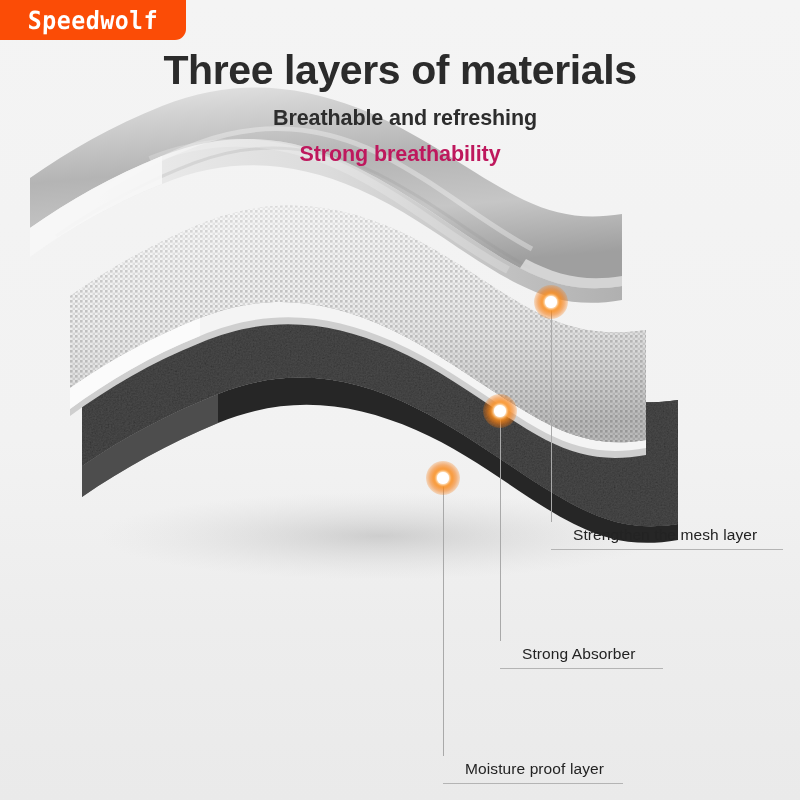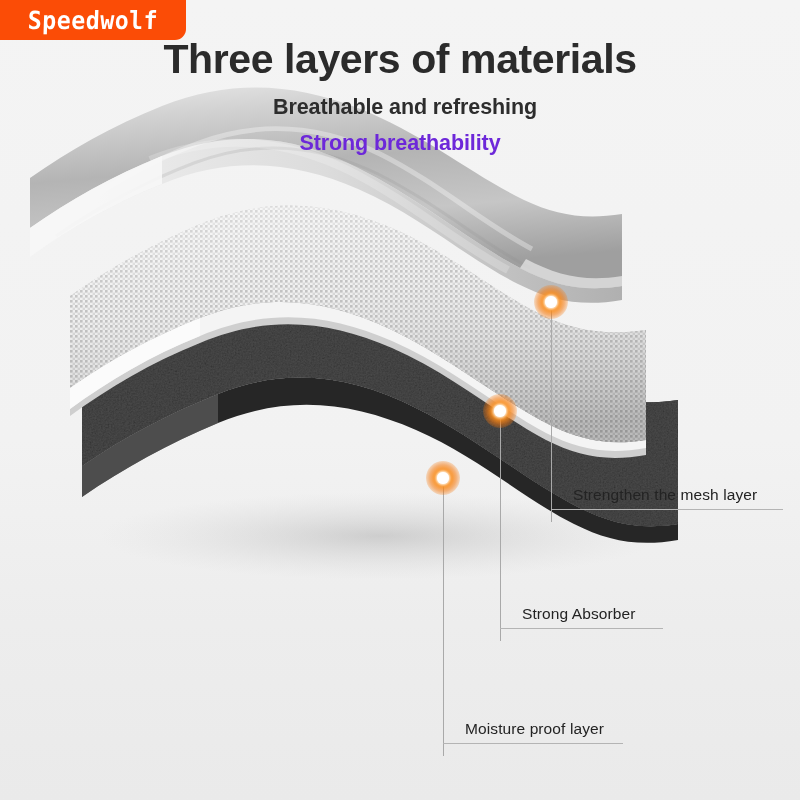--- a/index.html
+++ b/index.html
@@ -19,28 +19,28 @@
   .badge-word{
     color:#fff;font-size:25px;font-weight:700;letter-spacing:.5px;
     font-family:"DejaVu Sans Mono","Liberation Mono",monospace;
     transform:scaleX(.93) skewX(-2deg);
   }
 
   
   .titles{position:absolute;left:0;right:0;top:38px;text-align:center;z-index:30;}
   .h1{
     font-size:41px;font-weight:700;color:#2b2b2b;letter-spacing:-.4px;
-    line-height:1.06;margin:0;
+    line-height:1.06;margin:11px;
   }
   .h2{
     font-size:21.5px;font-weight:700;color:#2d2d2d;letter-spacing:-.1px;
     margin:16px 0 0 10px;line-height:1.0;
   }
   .h3{
-    font-size:21.5px;font-weight:700;color:#6d28d9;letter-spacing:-.1px;
+    font-size:21.5px;font-weight:700;color:#be185d;letter-spacing:-.1px;
     margin:14px 0 0 0;line-height:1.0;
   }
 
   
   .art{position:absolute;left:0;top:0;width:800px;height:800px;z-index:10;}
 
   
   .dot{position:absolute;width:34px;height:34px;margin:-17px 0 0 -17px;z-index:25;}
   .dot .glow{
     position:absolute;inset:0;border-radius:50%;
@@ -56,21 +56,21 @@
     margin:-5.75px 0 0 -5.75px;border-radius:50%;background:#fff;
     box-shadow:0 0 3px 1px rgba(255,255,255,.95);
   }
 
   
   .leader{position:absolute;width:1px;background:#a9a9a9;z-index:20;}
   .lbl{position:absolute;z-index:22;}
   .lbl .rule{height:1px;background:#b4b4b4;width:100%;}
   .lbl .txt{
     font-size:15.5px;color:#232323;font-weight:400;letter-spacing:.1px;
-    white-space:nowrap;padding:0 0 5px 22px;line-height:1.15;
+    white-space:nowrap;padding:0 0 5px 22px;line-height:1.15;margin-top:40px;
   }
 </style>
 </head>
 <body>
 
 <div class="stage">
 
   <svg class="art" viewBox="0 0 800 800">
     <defs>
 

